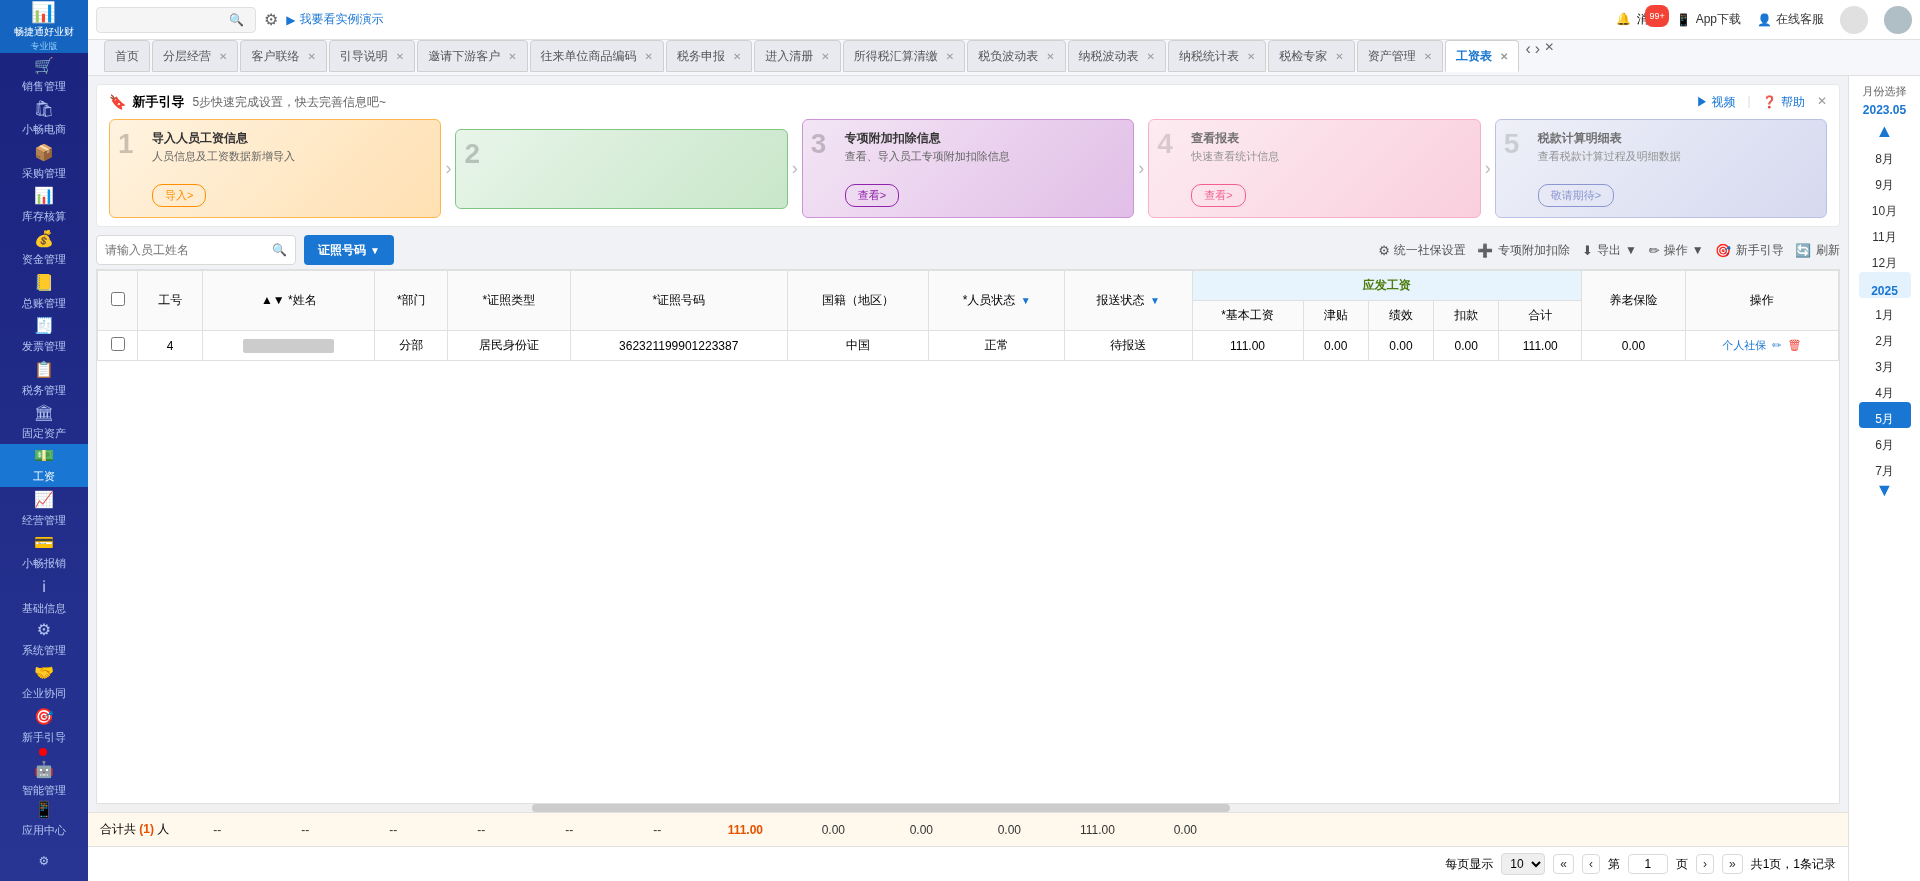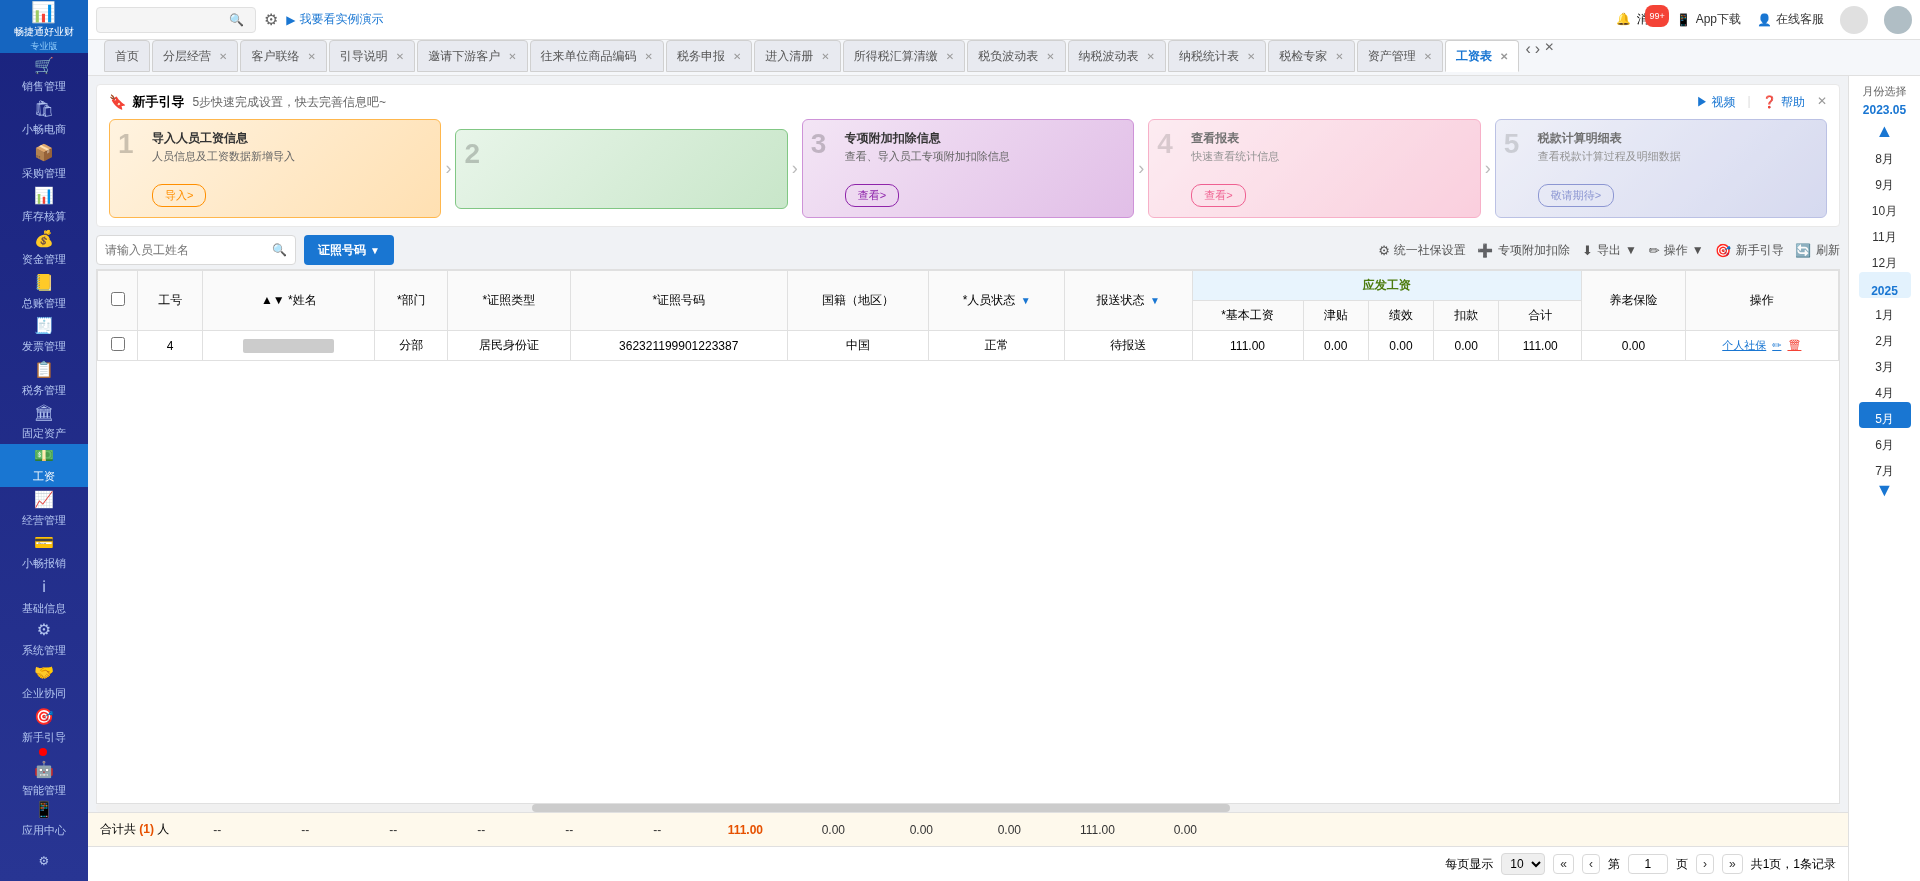--- a/index.html
+++ b/index.html
@@ -158,21 +158,21 @@
     table th {
       background: #fafafa; border: 1px solid #e0e0e0; padding: 6px 8px;
       text-align: center; font-weight: normal; white-space: nowrap; position: sticky; top: 0; z-index: 10;
     }
     table td {
       border: 1px solid #e0e0e0; padding: 6px 8px; text-align: center; white-space: nowrap;
     }
     .colspan-header { background: #e8f4fd; font-weight: bold; color: #4d7c0f; text-align: center; }
     .filter-icon { font-size: 10px; color: #1976d2; margin-left: 2px; }
     .row-actions { display: flex; align-items: center; gap: 6px; justify-content: center; }
-    .row-action-btn { color: #1976d2; cursor: pointer; font-size: 11px; text-decoration: underline; }
+    .row-action-btn { color: #1976d2; cursor: pointer; font-size: 11px; }
 
     
     .table-footer {
       display: flex; align-items: center; padding: 8px 12px; background: #fef9ec;
       border-top: 1px solid #e0e0e0; font-size: 12px; gap: 8px; overflow-x: auto;
     }
     .footer-cell { min-width: 80px; text-align: center; color: #333; }
     .footer-cell.num { color: #e65100; font-weight: bold; }
 
     .pagination-bar {

